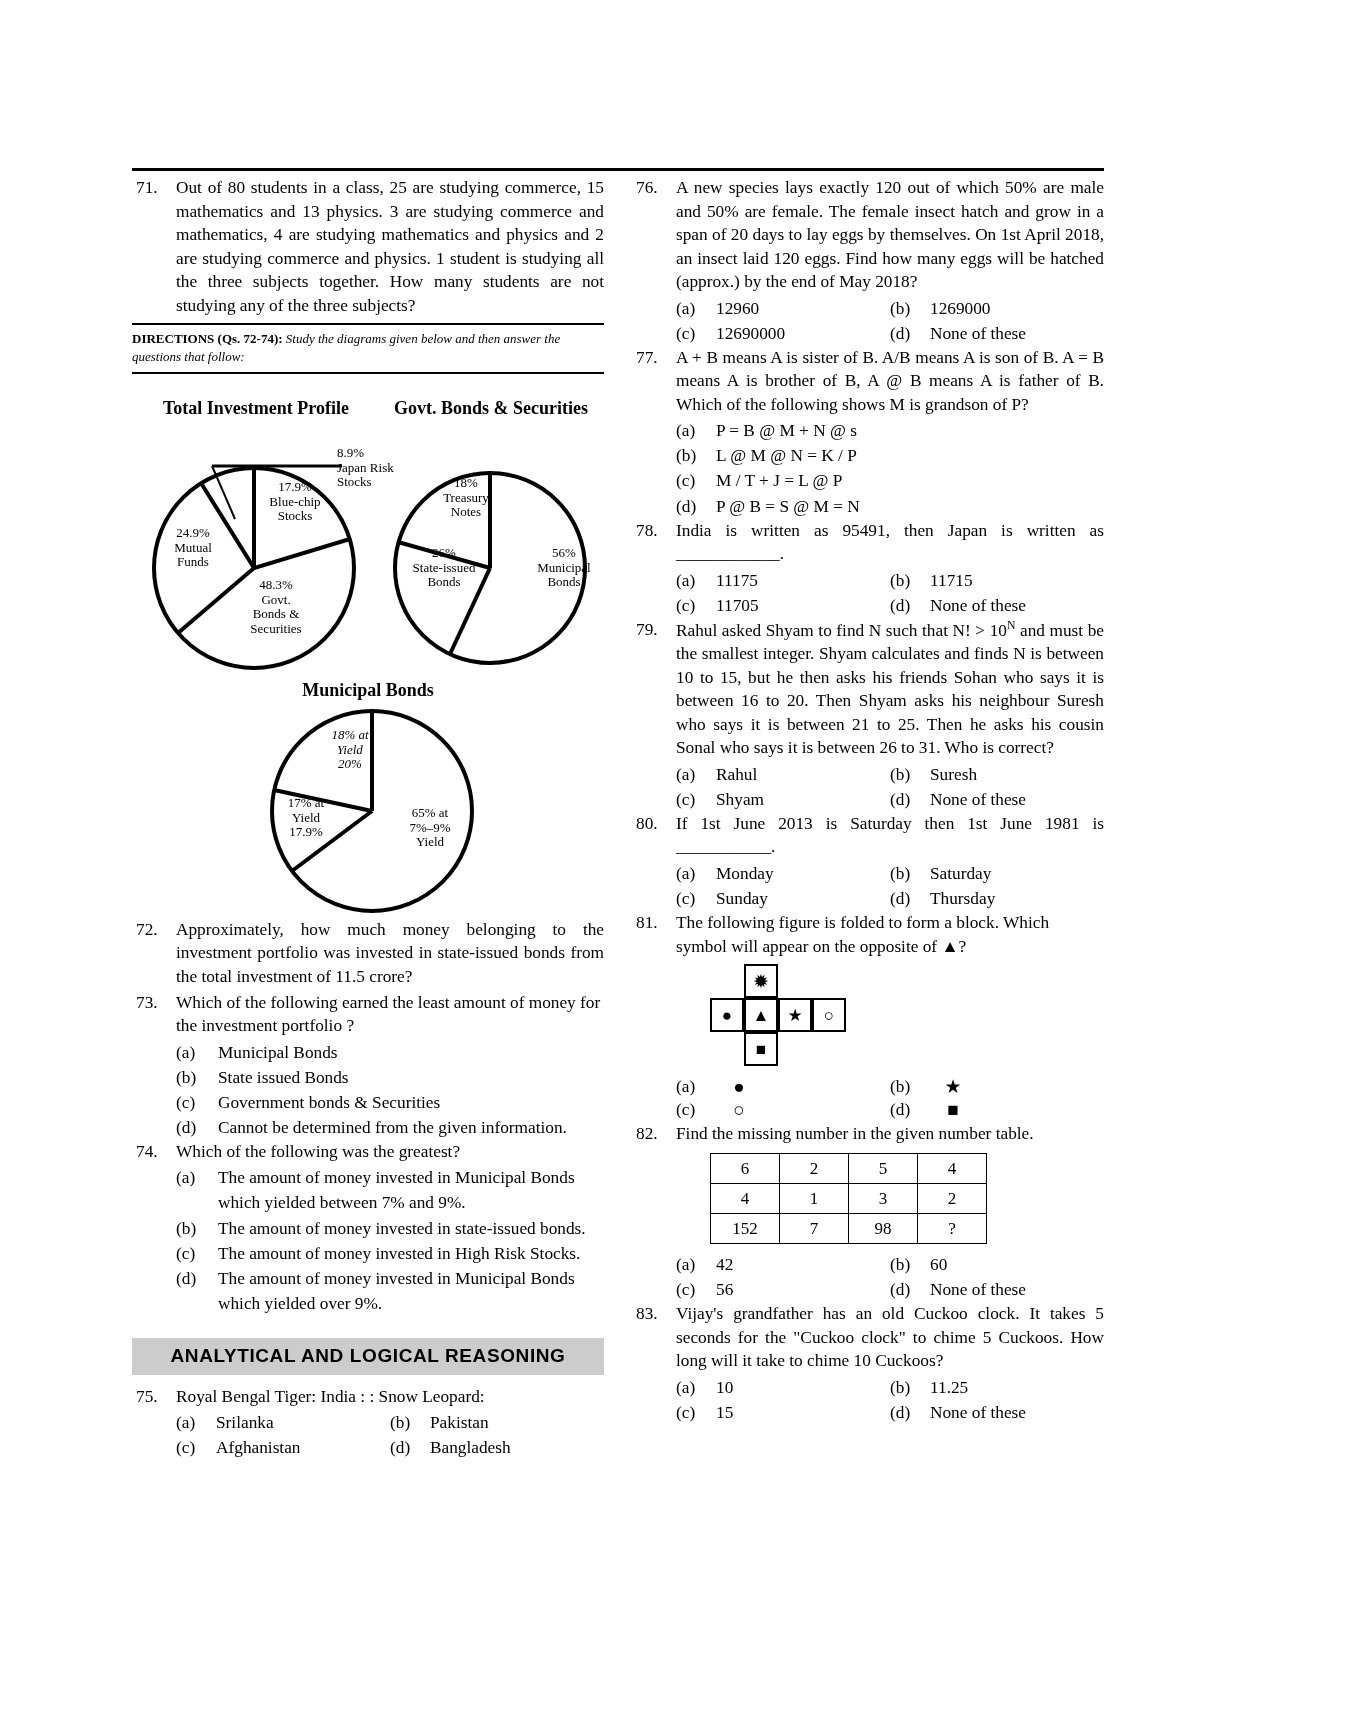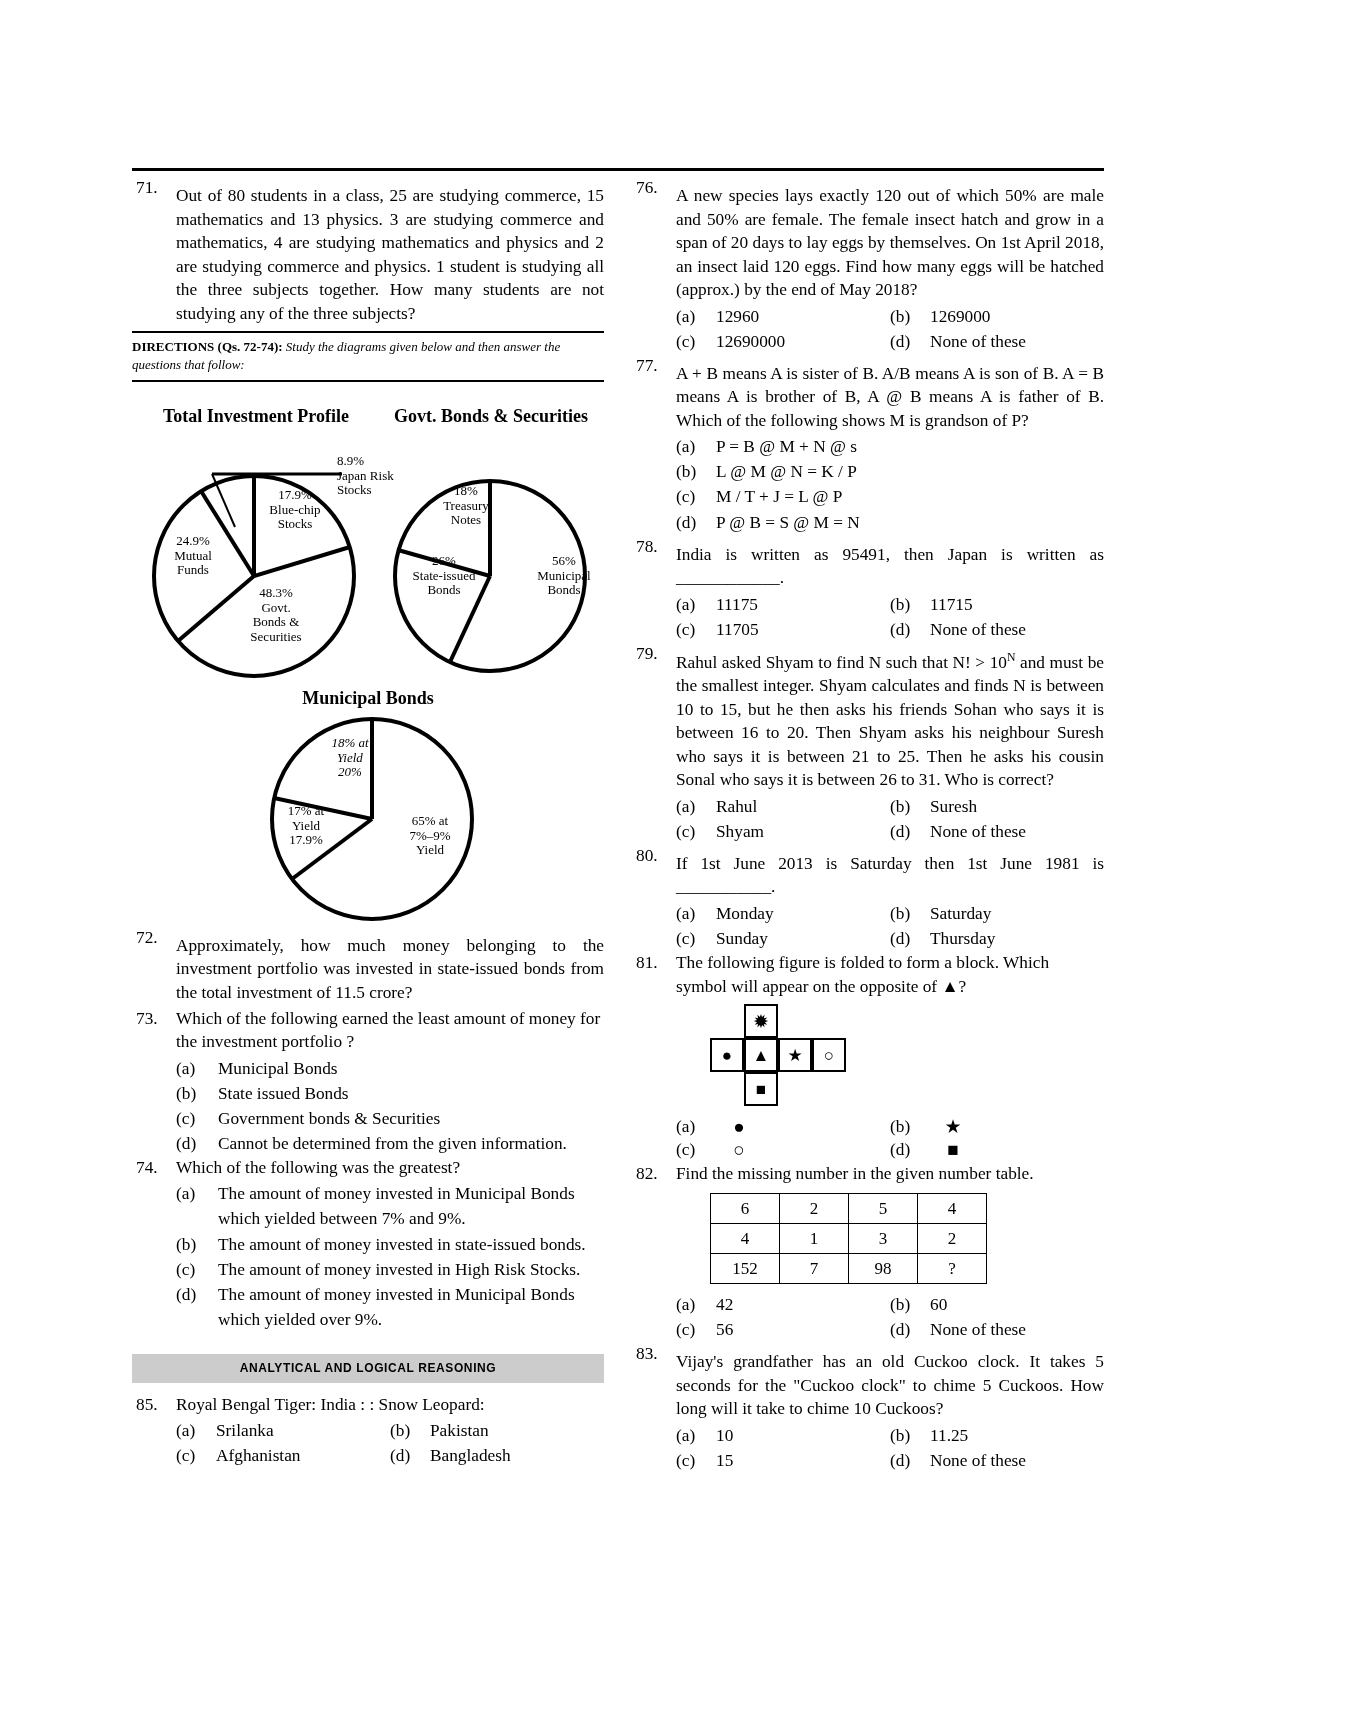--- a/index.html
+++ b/index.html
@@ -52,21 +52,21 @@
   .q-num {
     width: 44px;
     flex: 0 0 44px;
     text-align: left;
     padding-left: 4px;
     box-sizing: border-box;
   }
   .q-body {
     flex: 1 1 auto;
   }
-  .just { text-align: justify; text-align-last: left; margin-top: 8px; }
+  .just { text-align: justify; text-align-last: left; }
   .opts {
     display: flex;
     flex-wrap: wrap;
     font-size: 17.3px;
     line-height: 1.45;
   }
   .opt {
     display: flex;
     align-items: flex-start;
     box-sizing: border-box;
@@ -95,21 +95,21 @@
     line-height: 1.38;
   }
   .directions b { font-weight: bold; }
   .directions i { font-style: italic; }
   
   .section-band {
     background: #cccccc;
     text-align: center;
     font-family: "Liberation Sans", "DejaVu Sans", sans-serif;
     font-weight: bold;
-    font-size: 12px;
+    font-size: 19px;
     letter-spacing: 0.6px;
     padding: 7px 0 8px 0;
     margin: 22px 0 10px 0;
   }
   
   .charts-area {
     position: relative;
     width: 472px;
     height: 520px;
     margin-top: 24px;
@@ -341,21 +341,21 @@
         </div>
         <div class="opt opt-full">
           <span class="opt-lbl opt-indent-lbl">(d)</span>
           <span class="opt-txt">The amount of money invested in Municipal Bonds which yielded over 9%.</span>
         </div>
       </div>
 
       <div class="section-band">ANALYTICAL AND LOGICAL REASONING</div>
 
       <div class="q">
-        <div class="q-num">85.</div>
+        <div class="q-num">75.</div>
         <div class="q-body">Royal Bengal Tiger: India : : Snow Leopard:</div>
       </div>
       <div class="opts indent-opts">
         <div class="opt opt-half">
           <span class="opt-lbl">(a)</span>
           <span class="opt-txt">Srilanka</span>
         </div>
         <div class="opt opt-half">
           <span class="opt-lbl">(b)</span>
           <span class="opt-txt">Pakistan</span>

